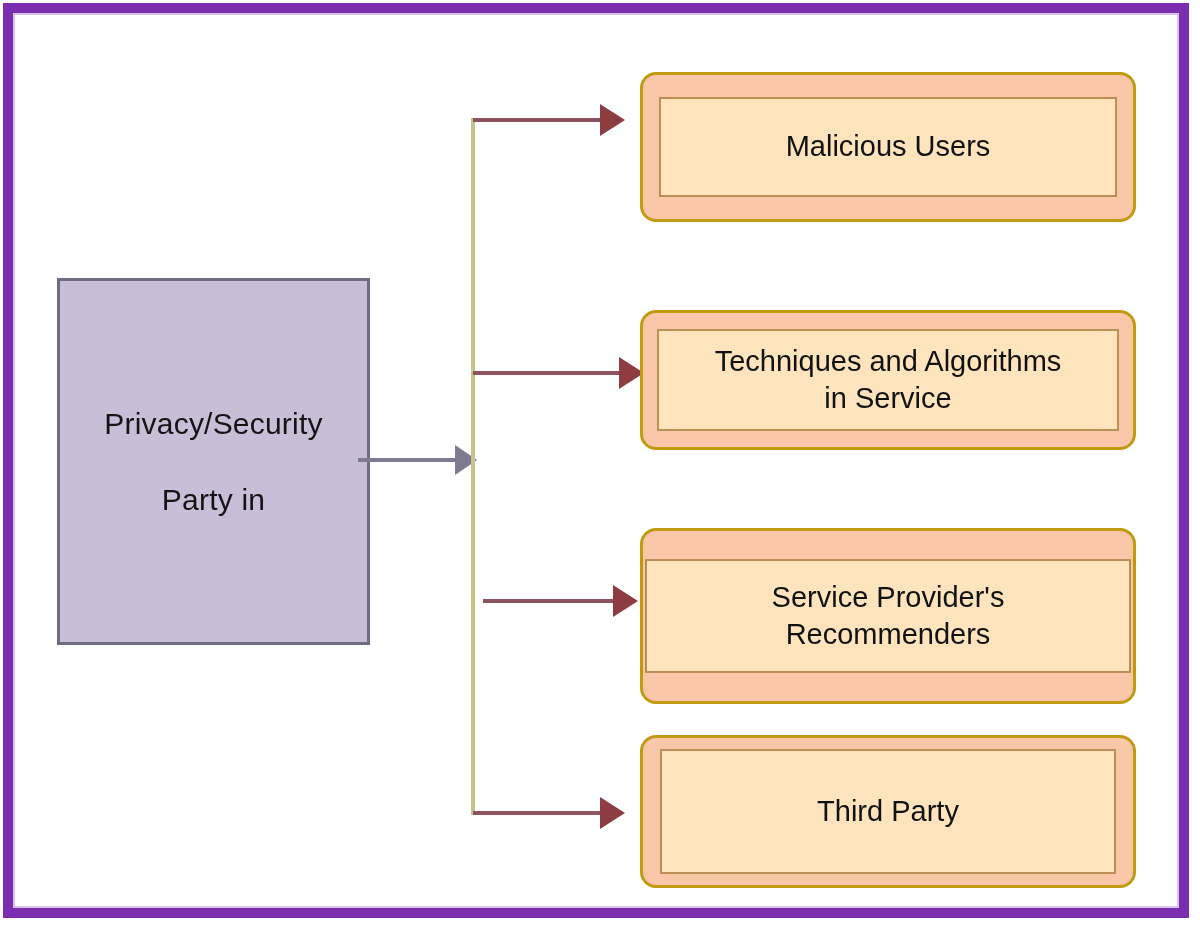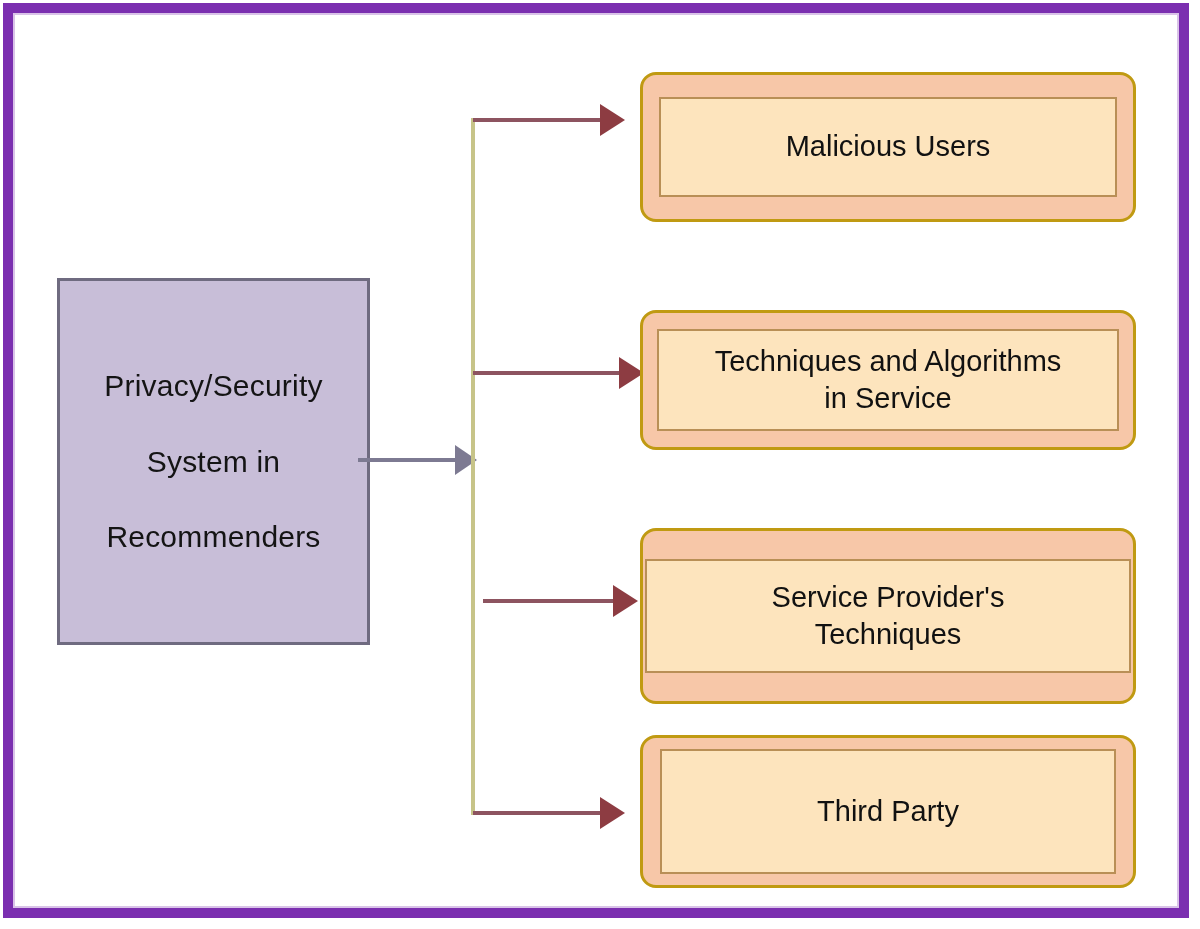--- a/index.html
+++ b/index.html
@@ -156,22 +156,21 @@
 </head>
 <body>
 
 <div id="canvas">
 
   <div id="frame"></div>
   <div id="frame-inner-line"></div>
 
   <div id="source-node">
     <span class="ln">Privacy/Security</span>
-    <span class="ln">System in</span>
-    <span class="ln">Recommenders</span>
+    <span class="ln">Party in</span>
   </div>
 
   <div class="conn" id="edge-source-line"></div>
   <div class="conn" id="edge-source-head"></div>
   <div class="conn" id="edge-trunk"></div>
 
   <div class="conn branch-line" id="branch-1-line"></div>
   <div class="conn branch-head" id="branch-1-head"></div>
 
   <div class="conn branch-line" id="branch-2-line"></div>
@@ -192,21 +191,21 @@
   <div class="target-node" id="node-techniques">
     <div class="target-inner">
       <span class="ln">Techniques and Algorithms</span>
       <span class="ln">in Service</span>
     </div>
   </div>
 
   <div class="target-node" id="node-competitors">
     <div class="target-inner">
       <span class="ln">Service Provider's</span>
-      <span class="ln">Techniques</span>
+      <span class="ln">Recommenders</span>
     </div>
   </div>
 
   <div class="target-node" id="node-third-party">
     <div class="target-inner">
       <span class="ln">Third Party</span>
     </div>
   </div>
 
 </div>

